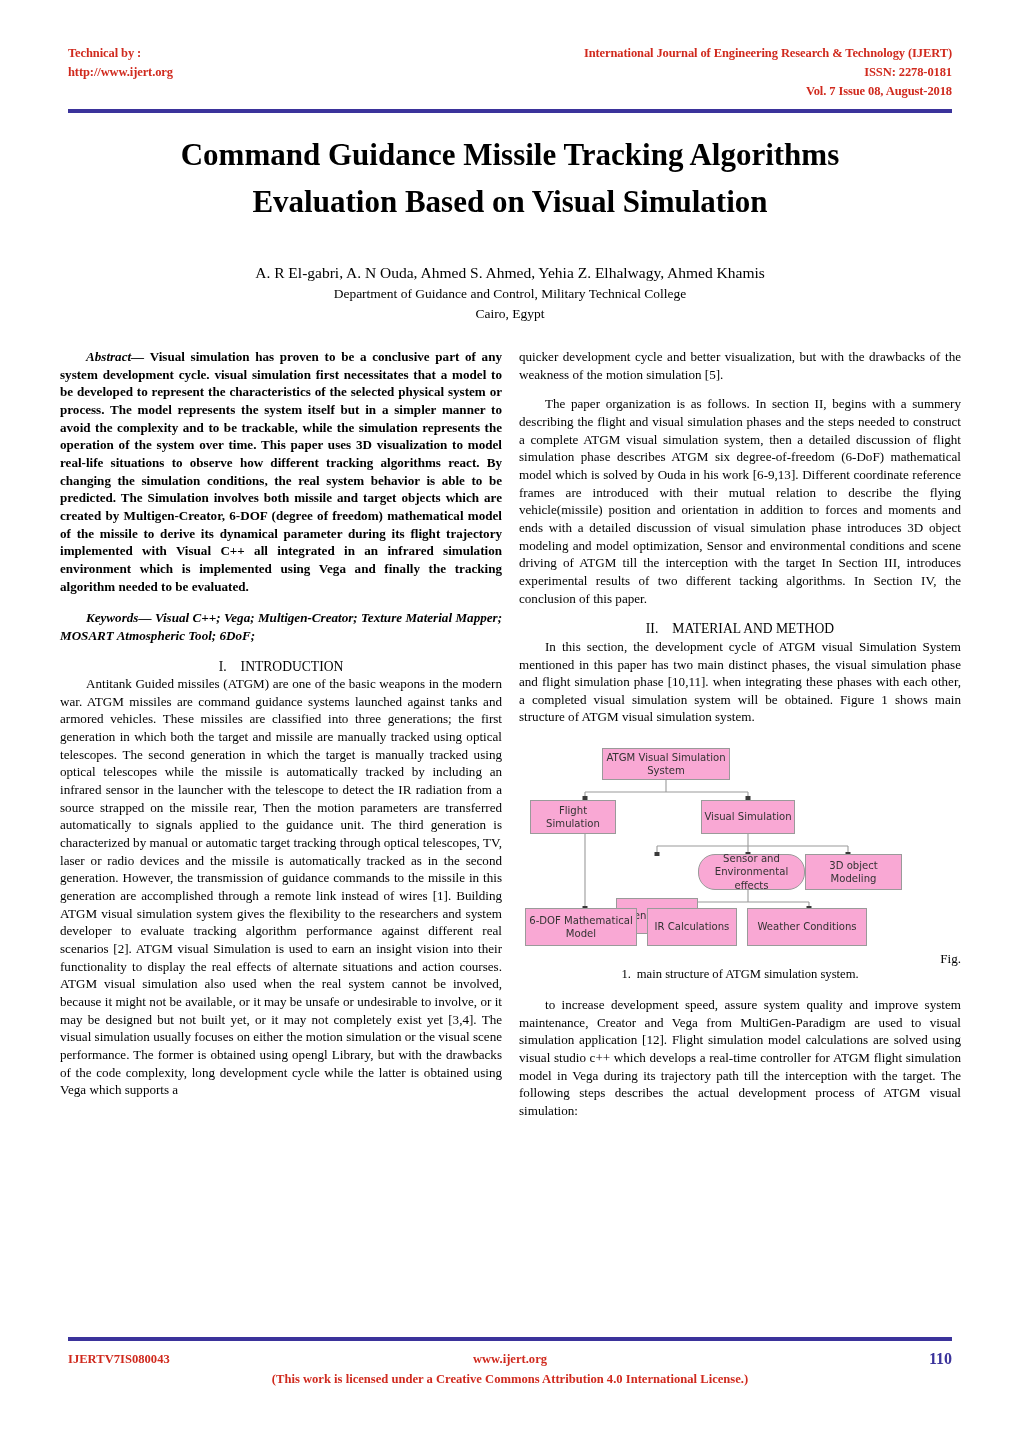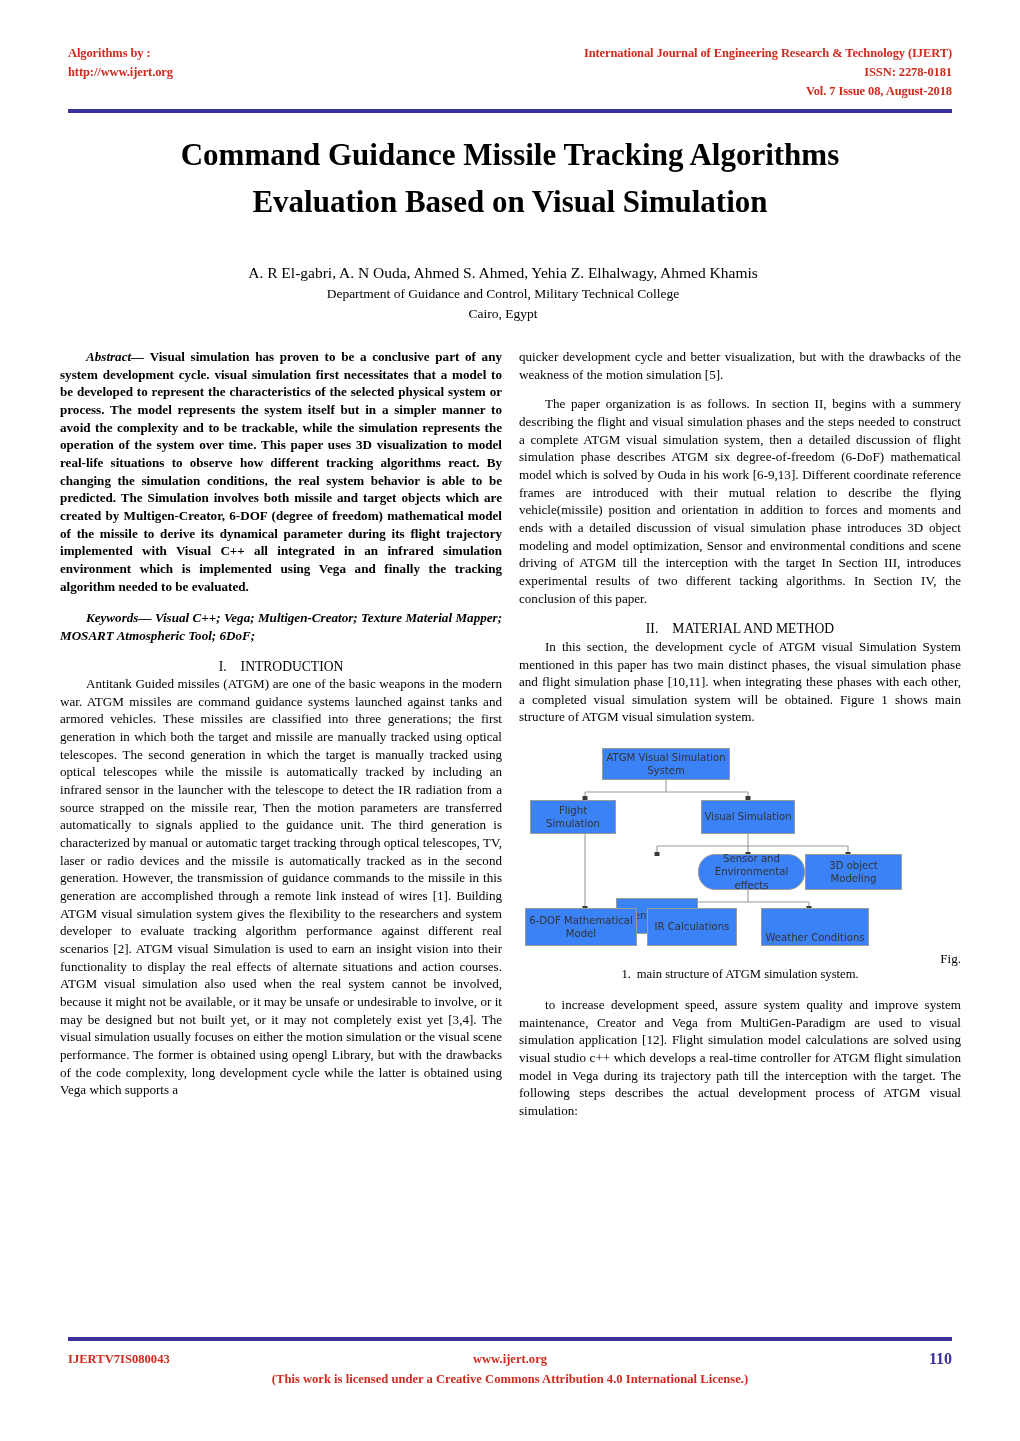--- a/index.html
+++ b/index.html
@@ -71,21 +71,21 @@
     text-align: center;
     font-size: 31px;
     font-weight: bold;
     line-height: 47px;
     font-family: "Liberation Serif", serif;
   }
 
   
   .authors {
     position: absolute;
-    left: 61px; top: 262px;
+    left: 68px; top: 262px;
     width: 884px;
     text-align: center;
   }
   .authors .names { font-size: 15.5px; line-height: 22px; }
   .authors .dept  { font-size: 13.5px; line-height: 20px; }
   .authors .city  { font-size: 13.5px; line-height: 20px; }
 
   
   .col {
     position: absolute;
@@ -135,21 +135,21 @@
   }
   .diagram {
     position: absolute;
     left: 0; top: 0;
     width: 442px;
     height: 232px;
   }
   .dbox {
     position: absolute;
     border: 1px solid #9a9a9a;
-    background: #3b82f6;
+    background: #f9a8d4;
     display: flex;
     align-items: center;
     justify-content: center;
     text-align: center;
     font-family: "DejaVu Sans", sans-serif;
     font-size: 10.1px;
     line-height: 13.5px;
     color: #333333;
     padding: 1px 2px;
   }
@@ -198,21 +198,21 @@
     font-size: 12.6px; font-weight: bold; color: #d02a1e;
   }
 </style>
 </head>
 <body>
 
 <div class="page">
 
   <div class="masthead">
     <div class="mast-left">
-      <div>Algorithms by :</div>
+      <div>Technical by :</div>
       <div>http://www.ijert.org</div>
     </div>
     <div class="mast-right">
       <div>International Journal of Engineering Research &amp; Technology (IJERT)</div>
       <div>ISSN: 2278-0181</div>
       <div>Vol. 7 Issue 08,  August-2018</div>
     </div>
   </div>
   <div class="rule-top"></div>
 
@@ -313,21 +313,21 @@
         <div class="dbox" style="left:286px; top:116px; width:97px; height:36px;">
           <span>3D object Modeling</span>
         </div>
 
         <div class="dbox" style="left:6px; top:170px; width:112px; height:38px;">
           <span>6-DOF Mathematical<br>Model</span>
         </div>
         <div class="dbox" style="left:128px; top:170px; width:90px; height:38px;">
           <span>IR Calculations</span>
         </div>
-        <div class="dbox" style="left:242px; top:170px; width:108px; height:38px;align-items:flex-end;">
+        <div class="dbox" style="left:228px; top:170px; width:120px; height:38px;">
           <span>Weather Conditions</span>
         </div>
 
       </div>
 
       <div class="fig-tag">Fig.</div>
       <div class="fig-cap"><span class="capnum">1.</span><span>main structure of ATGM simulation system.</span></div>
     </div>
 
     <p class="p-indent" style="margin-top:14px;">to increase development speed, assure system quality and improve system maintenance, Creator and Vega from MultiGen-Paradigm are used to visual simulation application [12]. Flight simulation model calculations are solved using visual studio c++ which develops a real-time controller for ATGM flight simulation model in Vega during its trajectory path till the interception with the target. The following steps describes the actual development process of ATGM visual simulation:</p>

